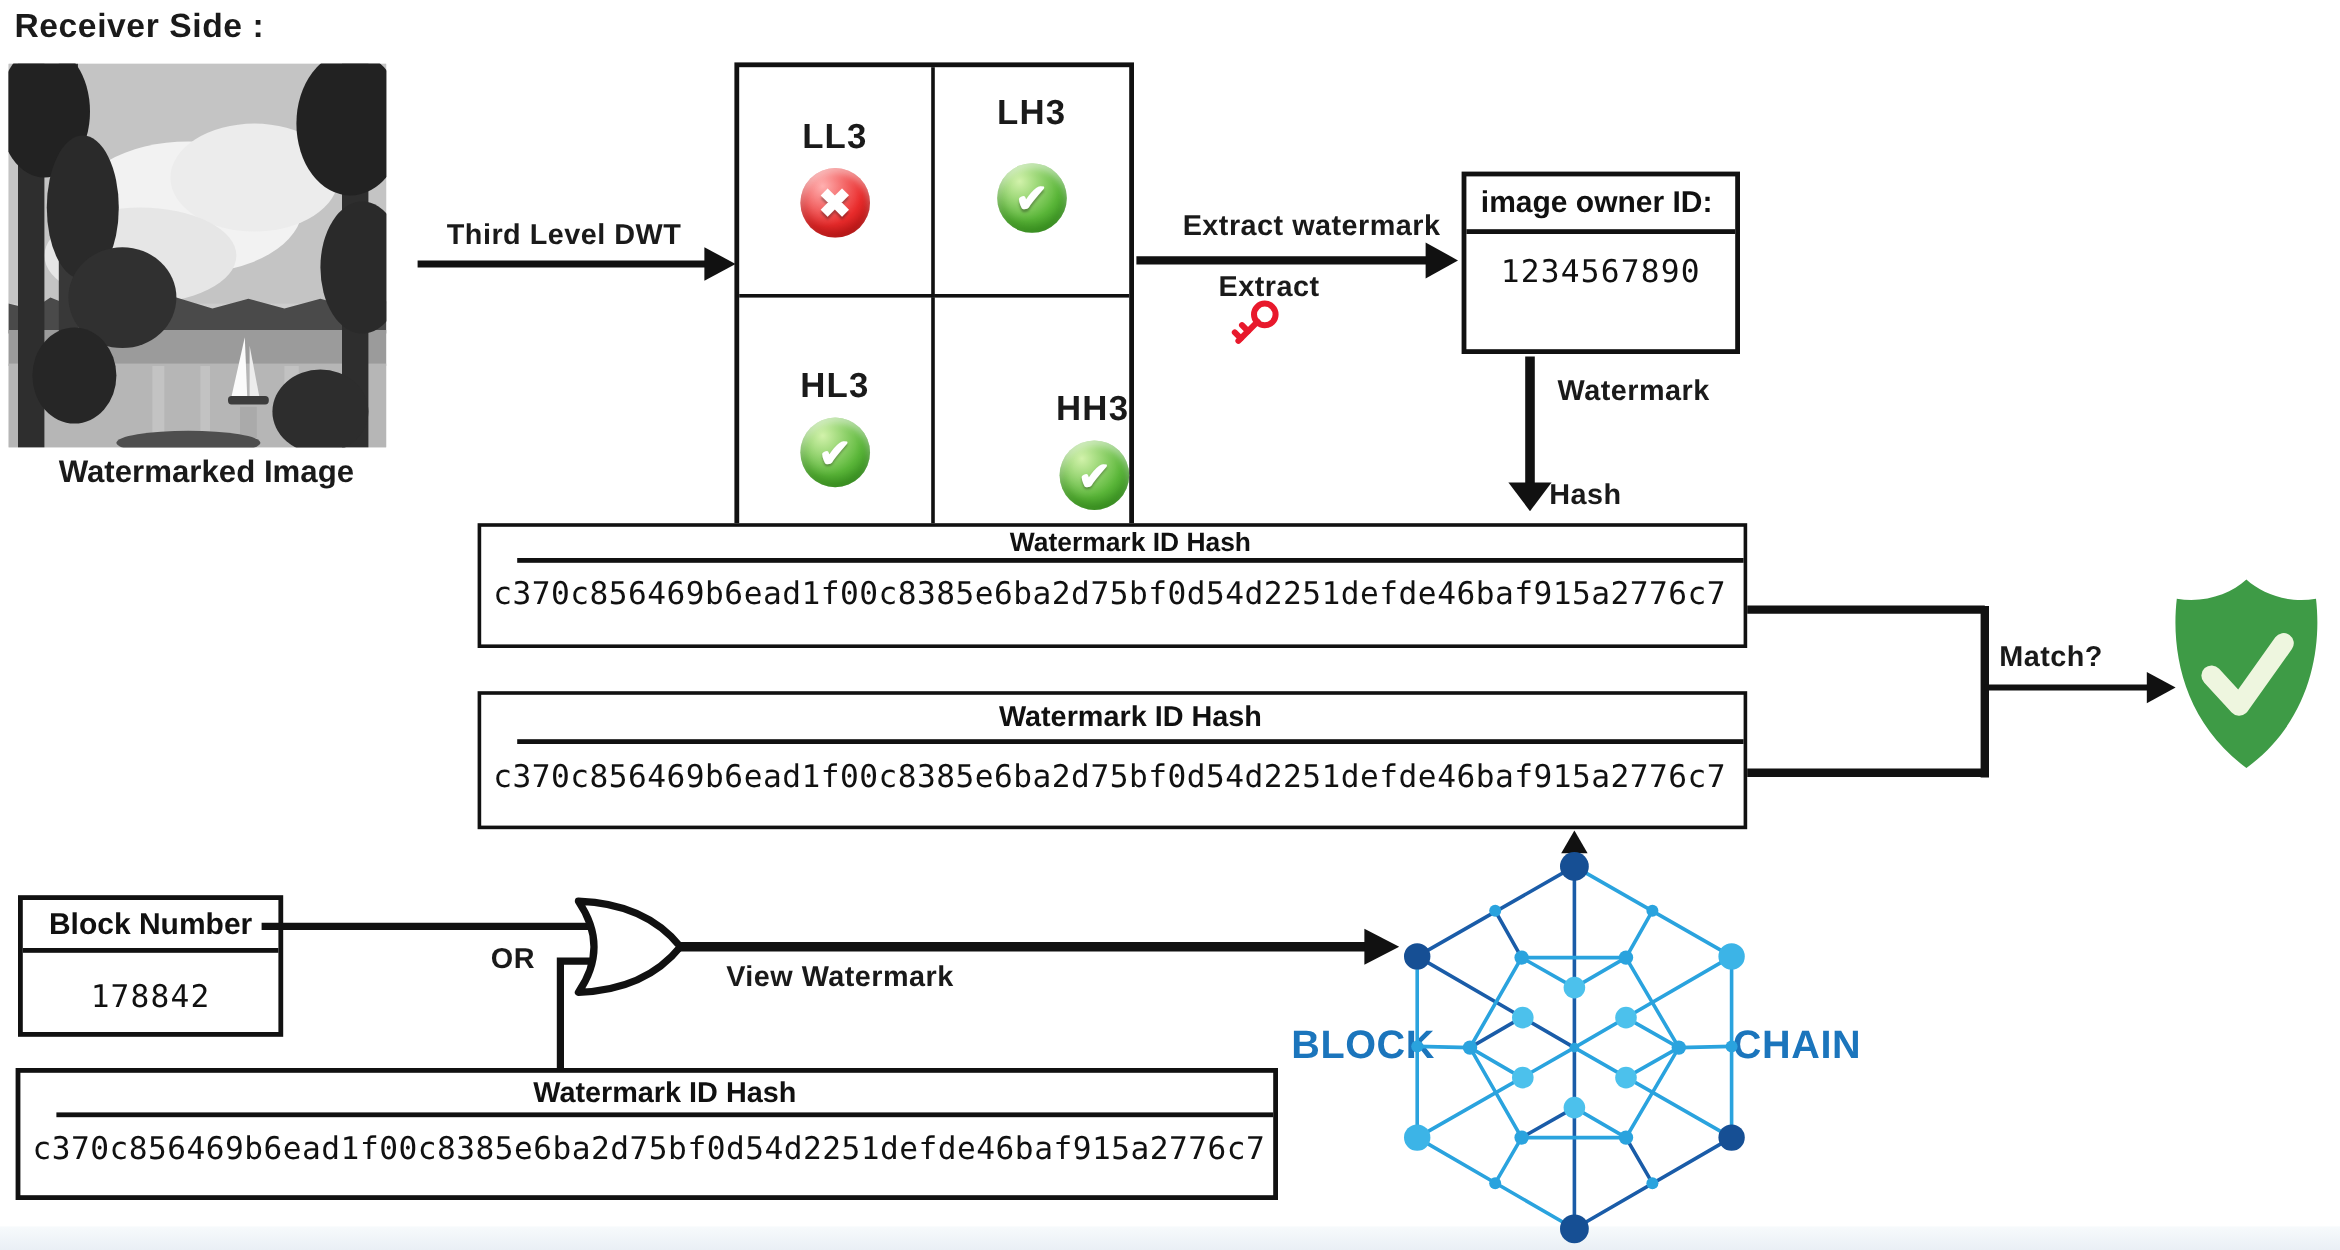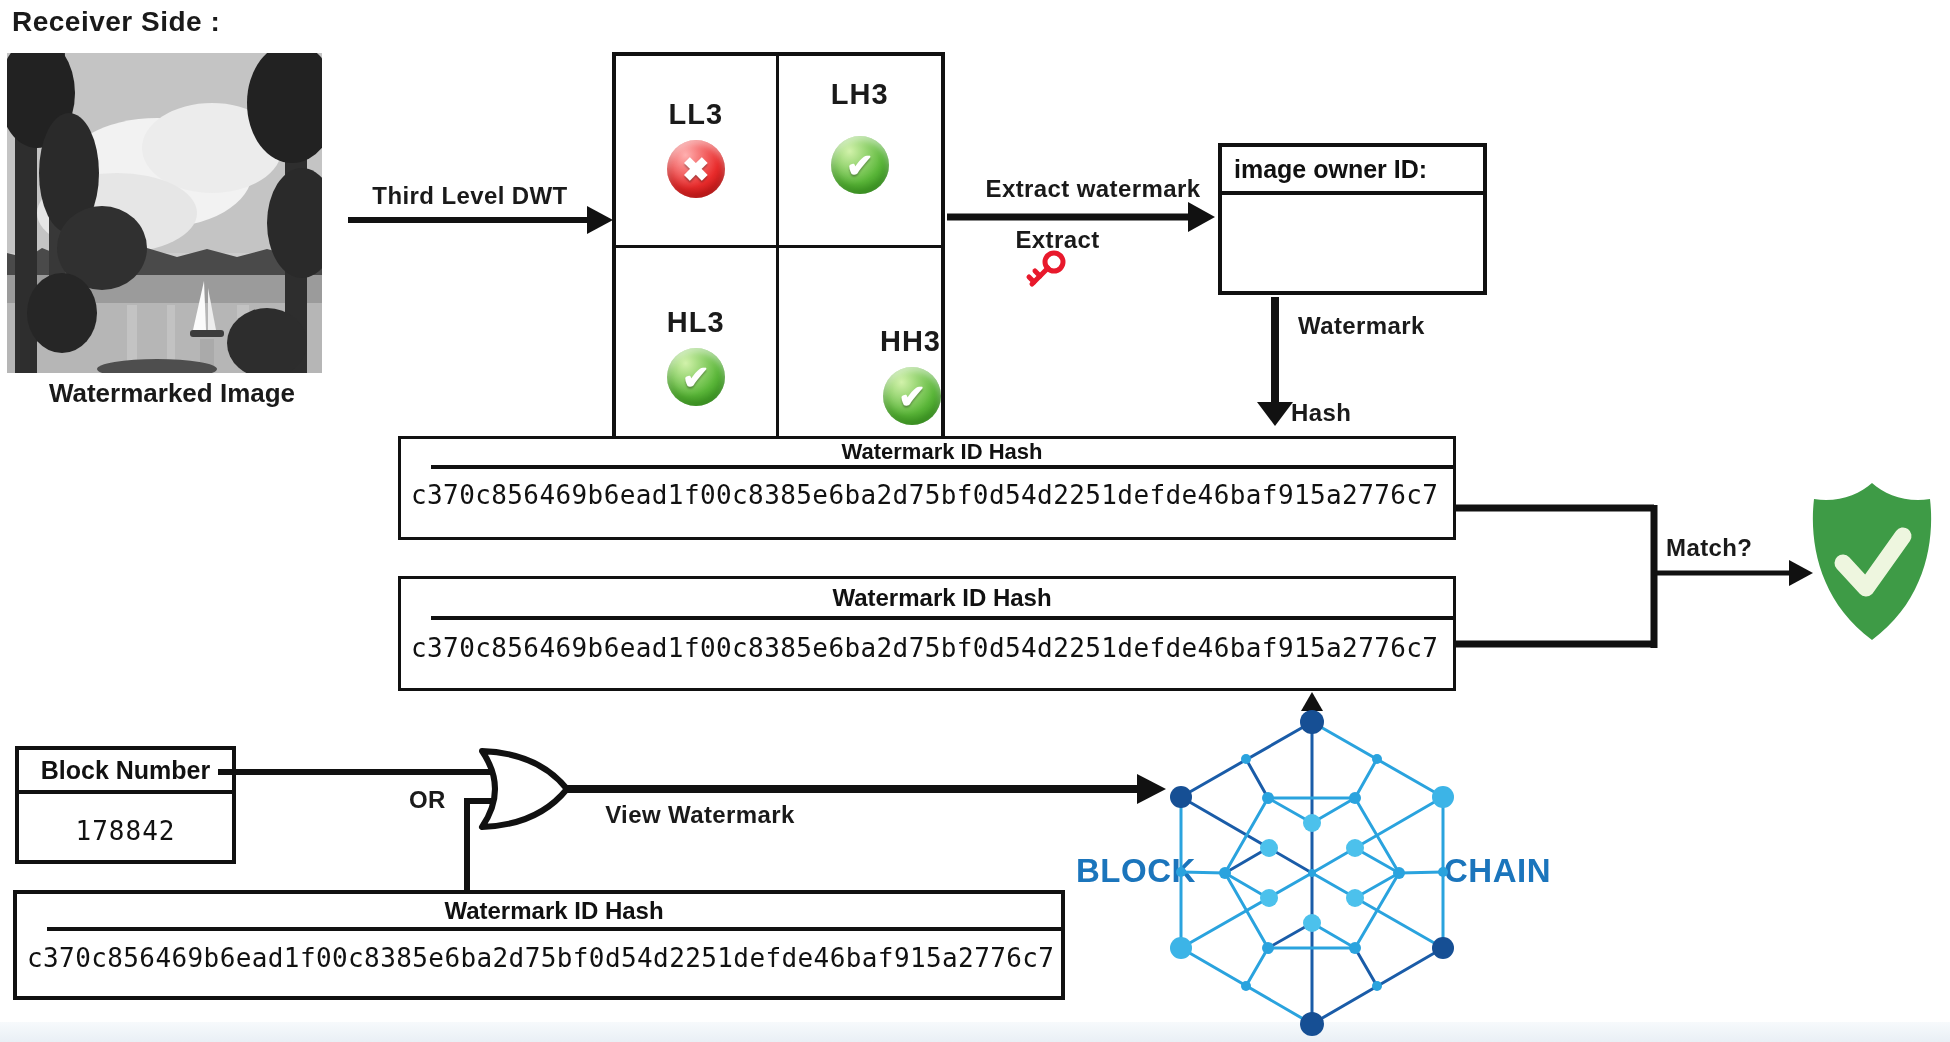--- a/index.html
+++ b/index.html
@@ -19,21 +19,21 @@
   .dwt-cell.c3{padding-top:77px;align-items:flex-end;}
   .sb-label{font-size:29px;font-weight:700;letter-spacing:1px;}
   .status-icon{width:58px;height:58px;border-radius:50%;margin-top:9px;display:flex;align-items:center;justify-content:center;font-size:33px;font-weight:700;color:#fff;text-shadow:0 2px 2px rgba(0,0,0,.3);}
   .status-icon.accepted{background:radial-gradient(circle at 32% 26%,#d2f2ab,#5cb83a 58%,#2f8d1d 100%);box-shadow:inset 0 -7px 10px rgba(20,90,0,.35), inset 0 4px 6px rgba(255,255,255,.55);}
   .status-icon.rejected{background:radial-gradient(circle at 32% 26%,#ffb0b0,#ea2c2c 58%,#b31010 100%);box-shadow:inset 0 -7px 10px rgba(120,0,0,.35), inset 0 4px 6px rgba(255,255,255,.5);}
   
   .box{position:absolute;border:4px solid #111;background:#fff;box-sizing:border-box;z-index:2;}
   .box-header{border-bottom:4px solid #111;font-weight:700;color:#111;display:flex;align-items:center;}
   .mono{font-family:"DejaVu Sans Mono",monospace;color:#111;}
   
-  .owner-box{left:1218px;top:143px;width:269px;height:152px;}
+  .owner-box{left:1218px;top:143px;width:232px;height:152px;}
   .owner-box .box-header{height:44px;font-size:25px;padding-left:12px;}
   .owner-box .owner-value{font-size:26px;text-align:center;padding-top:17px;letter-spacing:1px;}
   
   .hash-box{border-width:3px;}
   .hash-box .box-header{justify-content:center;border-bottom-width:4px;margin-left:30px;}
   .hash-value{font-size:26px;letter-spacing:.4px;padding-left:10px;}
   .hash-box-1{left:398px;top:436px;width:1058px;height:104px;}
   .hash-box-1 .box-header{height:26px;font-size:22px;}
   .hash-box-1 .hash-value{padding-top:11px;}
   .hash-box-2{left:398px;top:576px;width:1058px;height:115px;}
@@ -235,20 +235,21 @@
       <div class="sb-label">HH3</div>
       <div class="status-icon accepted">✔</div>
     </div>
   </div>
 
   <div class="lbl center" style="left:942px;top:175px;width:266px;padding-left:18px;">Extract watermark</div>
   <div class="lbl center" style="left:1000px;top:226px;width:115px;">Extract</div>
 
   <div class="box owner-box">
     <div class="box-header">image owner ID:</div>
+    <div class="owner-value mono">1234567890</div>
   </div>
 
   <div class="lbl" style="left:1298px;top:312px;">Watermark</div>
   <div class="lbl" style="left:1291px;top:399px;">Hash</div>
 
   <div class="box hash-box hash-box-1">
     <div class="box-header">Watermark ID Hash</div>
     <div class="hash-value mono">c370c856469b6ead1f00c8385e6ba2d75bf0d54d2251defde46baf915a2776c7</div>
   </div>
 

